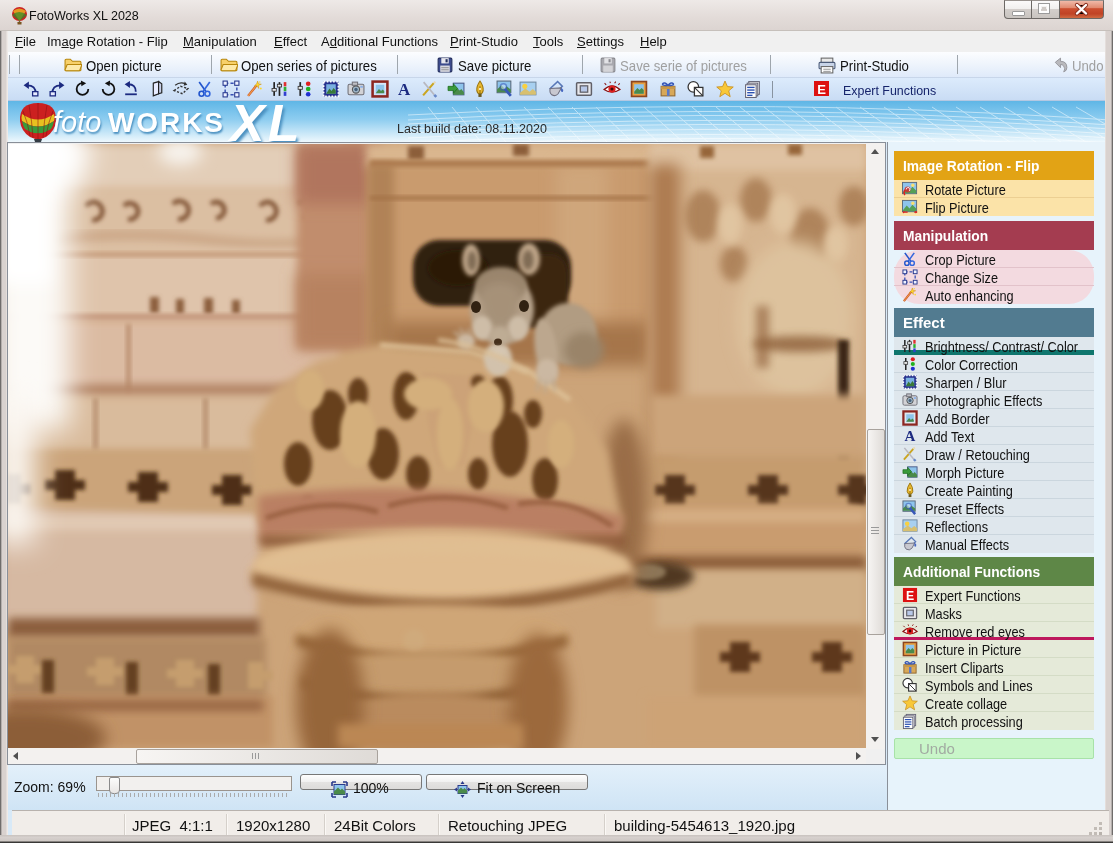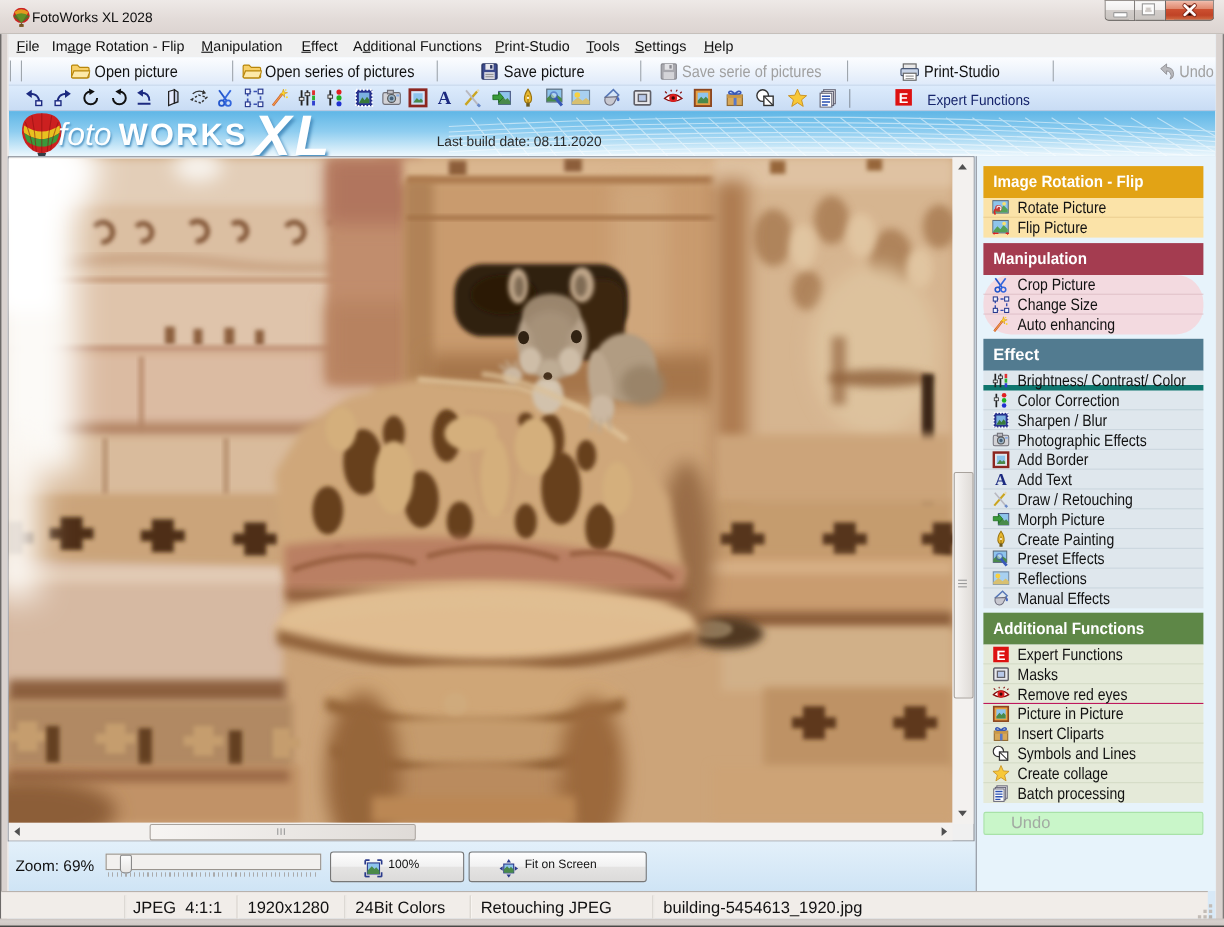--- a/index.html
+++ b/index.html
@@ -42,25 +42,25 @@
   #banner{left:8px;top:101px;width:1097px;height:41px;overflow:hidden;}
   
   #viewer{left:7px;top:142px;width:879px;height:623px;background:#f0f0f0;border:1px solid #898f98;box-sizing:border-box;}
   #photo{position:absolute;left:0px;top:1px;}
   #vscroll{position:absolute;left:858px;top:0px;width:19px;height:606px;background:#f3f1ef;}
   #hscroll{position:absolute;left:0px;top:605px;width:858px;height:16px;background:#f3f1ef;}
   .sthumb{position:absolute;background:linear-gradient(90deg,#f7f5f3,#dfdbd7);border:1px solid #a8a29c;border-radius:2px;}
   .arrow{position:absolute;width:0;height:0;}
   
   #zoombar{left:8px;top:765px;width:879px;height:45px;background:linear-gradient(#e3f0fa,#cfe4f5);font-size:15px;color:#111;}
-  .zbtn{position:absolute;top:9px;height:28px;border:1px solid #777;border-radius:3px;box-sizing:border-box;
-     background:linear-gradient(#fefefe,#f1f1f1 48%,#e4e3e2 52%,#dcdbda);font-size:11px;color:#111;}
+  .zbtn{position:absolute;top:9px;height:16px;border:1px solid #777;border-radius:3px;box-sizing:border-box;
+     background:linear-gradient(#fefefe,#f1f1f1 48%,#e4e3e2 52%,#dcdbda);font-size:14px;color:#111;}
   .zbtn svg{position:absolute;top:6px;}
   
-  #statusbar{left:1px;top:810px;width:1097px;height:25px;background:#f1ede9;border-top:1px solid #b8b2ad;font-size:15px;color:#111;box-sizing:border-box;}
+  #statusbar{left:12px;top:810px;width:1097px;height:25px;background:#f1ede9;border-top:1px solid #b8b2ad;font-size:15px;color:#111;box-sizing:border-box;}
   #statusbar span{position:absolute;top:6px;}
   
   #sidebar{left:887px;top:142px;width:218px;height:668px;background:#e7f3fb;border-left:1px solid #8a9099;box-sizing:border-box;}
   .panel{position:absolute;left:6px;width:200px;}
   .phead{height:29px;font-weight:bold;font-size:15px;color:#fff;padding-left:9px;line-height:29px;}
   .phead .sx{transform:scaleX(0.92);}
   .prow{height:18px;font-size:15px;color:#111;position:relative;box-sizing:border-box;}
   .prow .lbl{position:absolute;left:31px;top:1px;display:inline-block;transform:scaleX(0.85);transform-origin:0 50%;white-space:nowrap;}
   .prow svg{position:absolute;left:8px;top:1px;}
   #undobtn{position:absolute;left:6px;top:596px;width:200px;height:21px;background:#c9f6c9;
@@ -888,21 +888,21 @@
             <use href="#i-ebox"></use>
           </svg>
           <span class="lbl">Expert Functions</span>
         </div>
         <div class="prow" style="border-bottom:1px solid #d4dcc6">
           <svg width="16" height="16" viewBox="0 0 17 17">
             <use href="#i-mask"></use>
           </svg>
           <span class="lbl">Masks</span>
         </div>
-        <div class="prow" style="border-bottom:1px solid #be185d">
+        <div class="prow" style="border-bottom:3px solid #be185d">
           <svg width="16" height="16" viewBox="0 0 17 17">
             <use href="#i-redeye"></use>
           </svg>
           <span class="lbl">Remove red eyes</span>
         </div>
         <div class="prow" style="border-bottom:1px solid #d4dcc6">
           <svg width="16" height="16" viewBox="0 0 17 17">
             <use href="#i-pip"></use>
           </svg>
           <span class="lbl">Picture in Picture</span>

